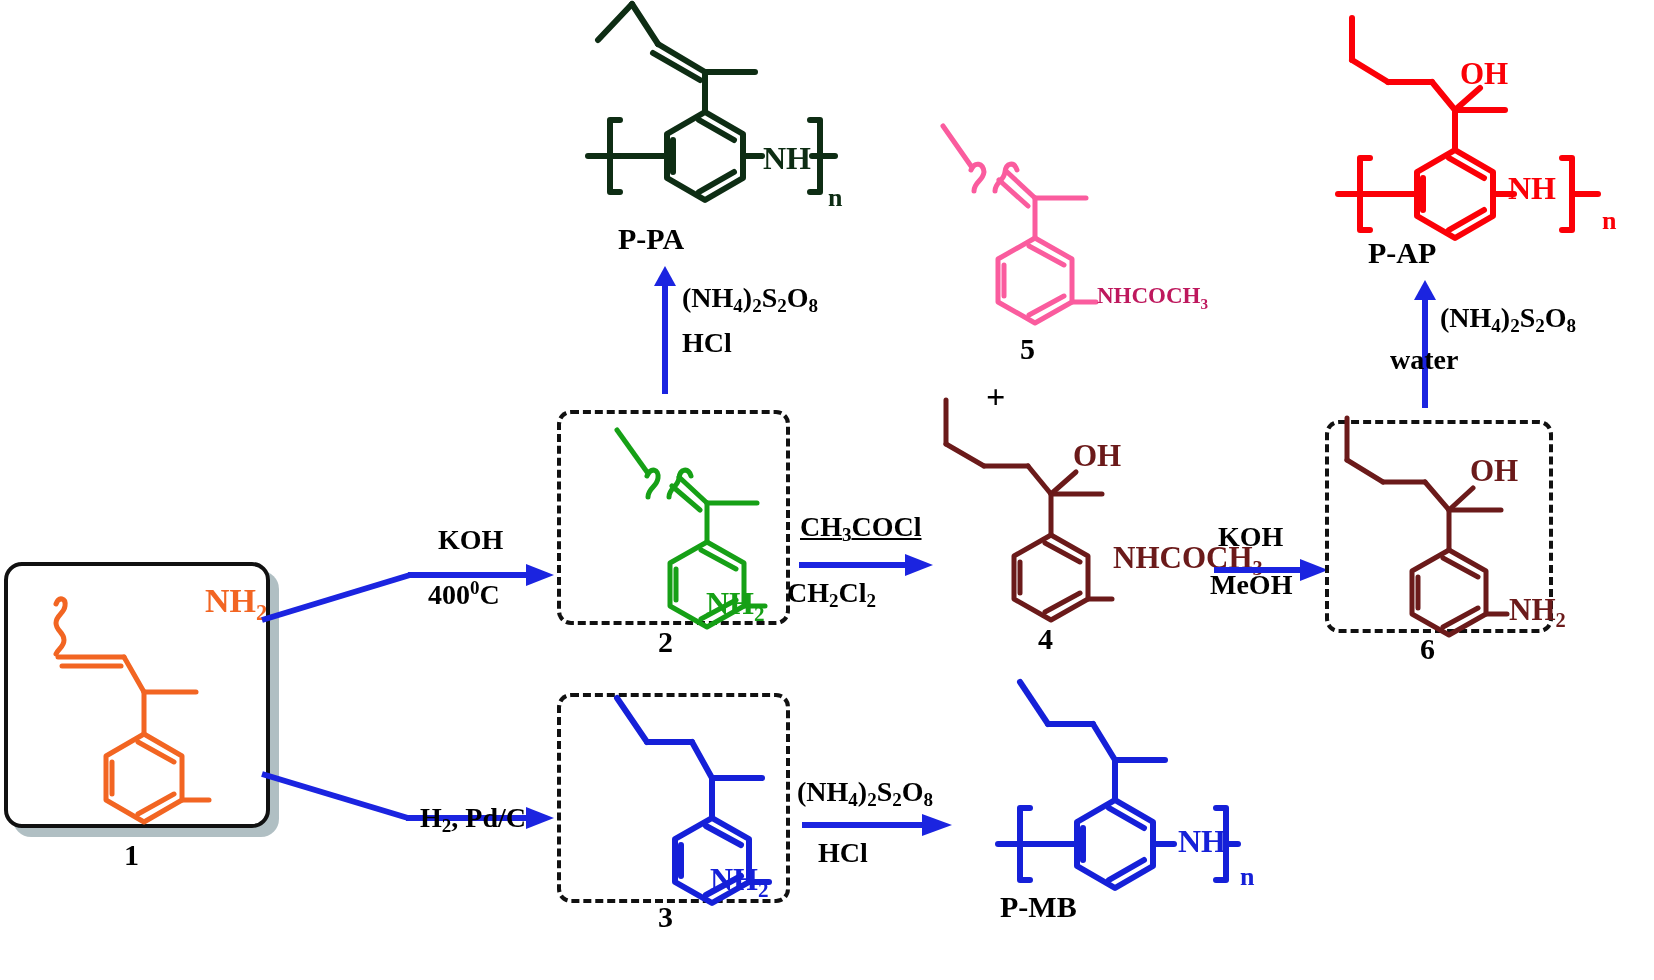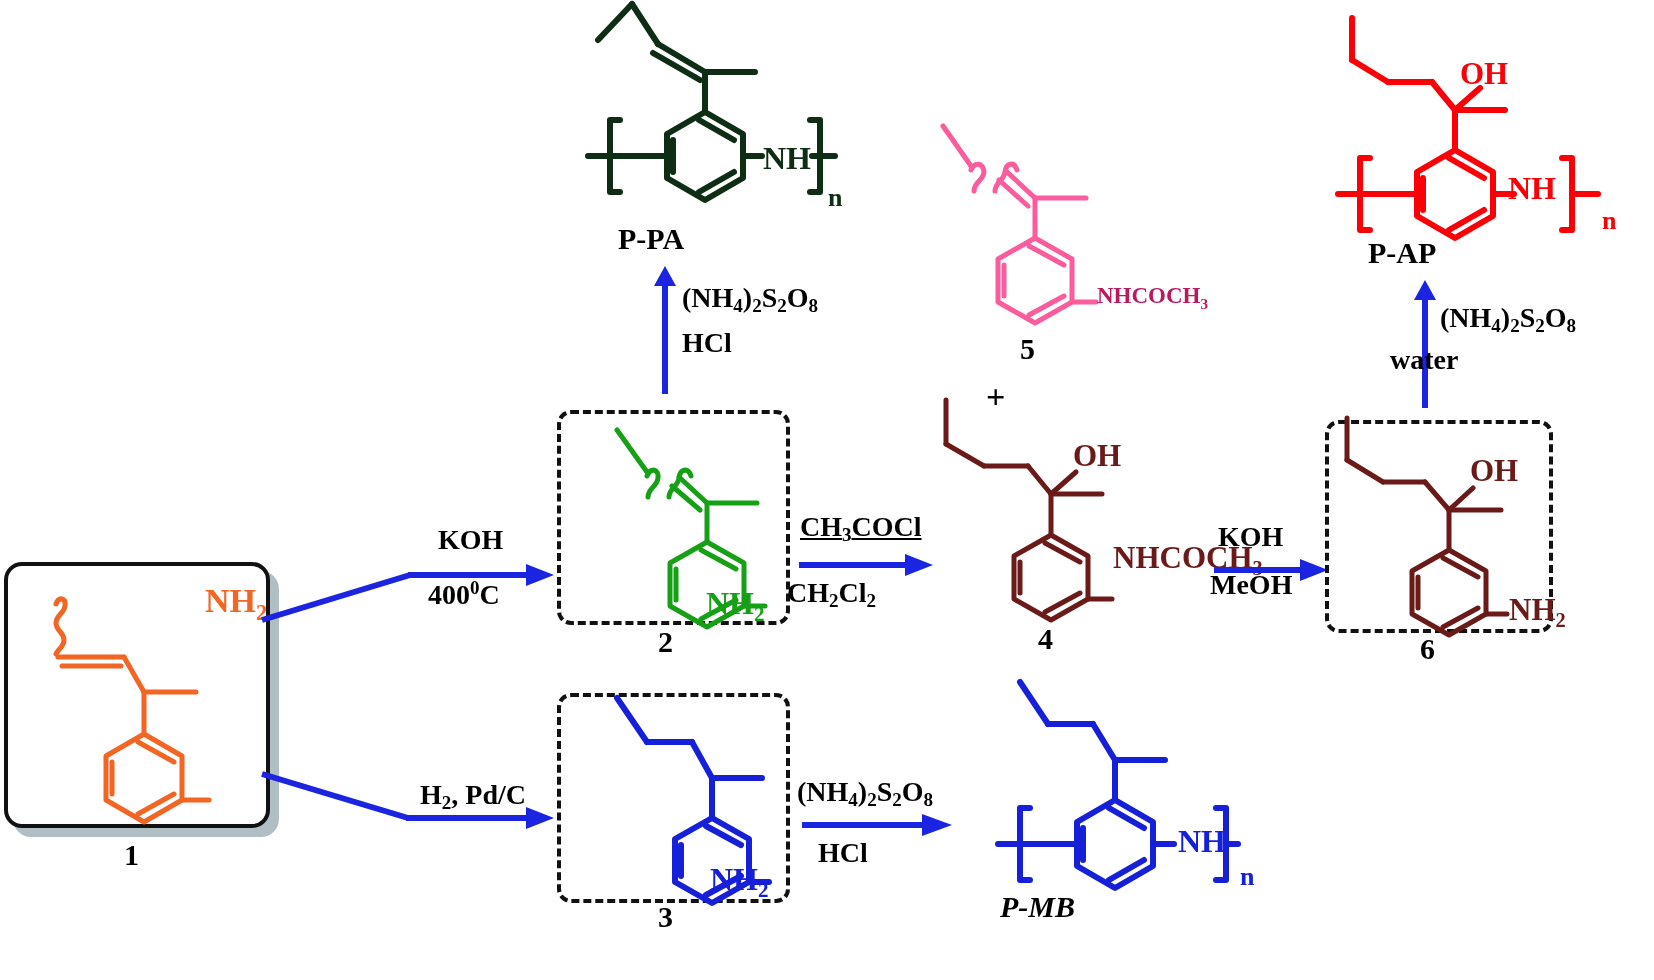--- a/index.html
+++ b/index.html
@@ -118,21 +118,21 @@
     <span>400</span><sup>0</sup><span>C</span>
   </div>
 
   <svg class="abs" style="left:258px; top:770px;" width="300" height="70">
     <g stroke="#1B24E0" stroke-width="6" fill="#1B24E0" stroke-linecap="butt">
       <line x1="4" y1="4" x2="150" y2="48"></line>
       <line x1="148" y1="48" x2="268" y2="48"></line>
       <polygon points="268,37 296,48 268,59" stroke="none"></polygon>
     </g>
   </svg>
-  <div class="cond" style="left:420px; top:780px;">
+  <div class="cond" style="left:420px; top:803px;">
     <span>H</span><sub>2</sub><span>, Pd/C</span>
   </div>
 
   <div class="dbox" style="left:557px; top:410px; width:225px; height:207px;"></div>
 
   <svg class="abs" style="left:557px; top:398px;" width="230" height="222">
     <g stroke="#16A016" stroke-width="5" fill="none" stroke-linecap="round" stroke-linejoin="round">
 
       <line x1="60" y1="32" x2="90" y2="74"></line>
 
@@ -382,15 +382,15 @@
       <line x1="147" y1="174" x2="98" y2="174"></line>
       <line x1="98" y1="174" x2="68" y2="174"></line>
       <line x1="223" y1="174" x2="244" y2="174"></line>
       <line x1="296" y1="174" x2="308" y2="174"></line>
       <path d="M100,138 L90,138 L90,210 L100,210"></path>
       <path d="M286,138 L296,138 L296,210 L286,210"></path>
     </g>
   </svg>
   <div class="lbl" style="left:1178px; top:825px; font-size:32px; color:#1520D8;">NH</div>
   <div class="lbl" style="left:1240px; top:864px; font-size:26px; color:#1520D8;">n</div>
-  <div class="pname" style="left:1000px; top:890px;font-style:italic;">P-MB</div>
+  <div class="pname" style="left:1000px; top:890px;">P-MB</div>
 
 </div>
 
 </body></html>

